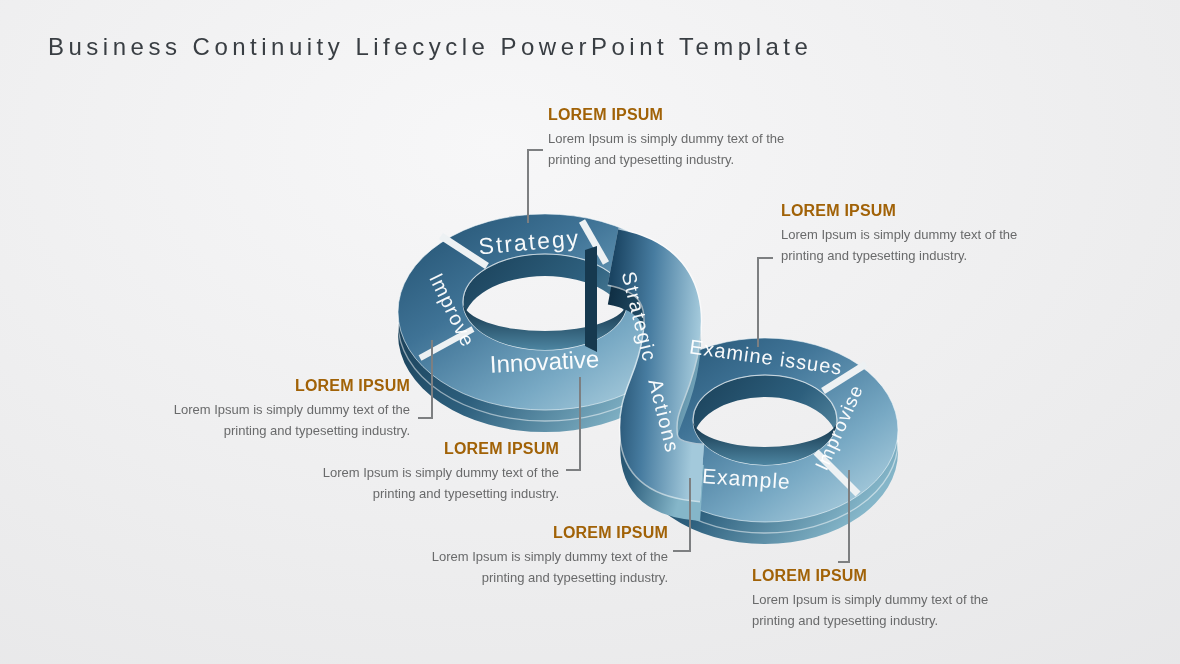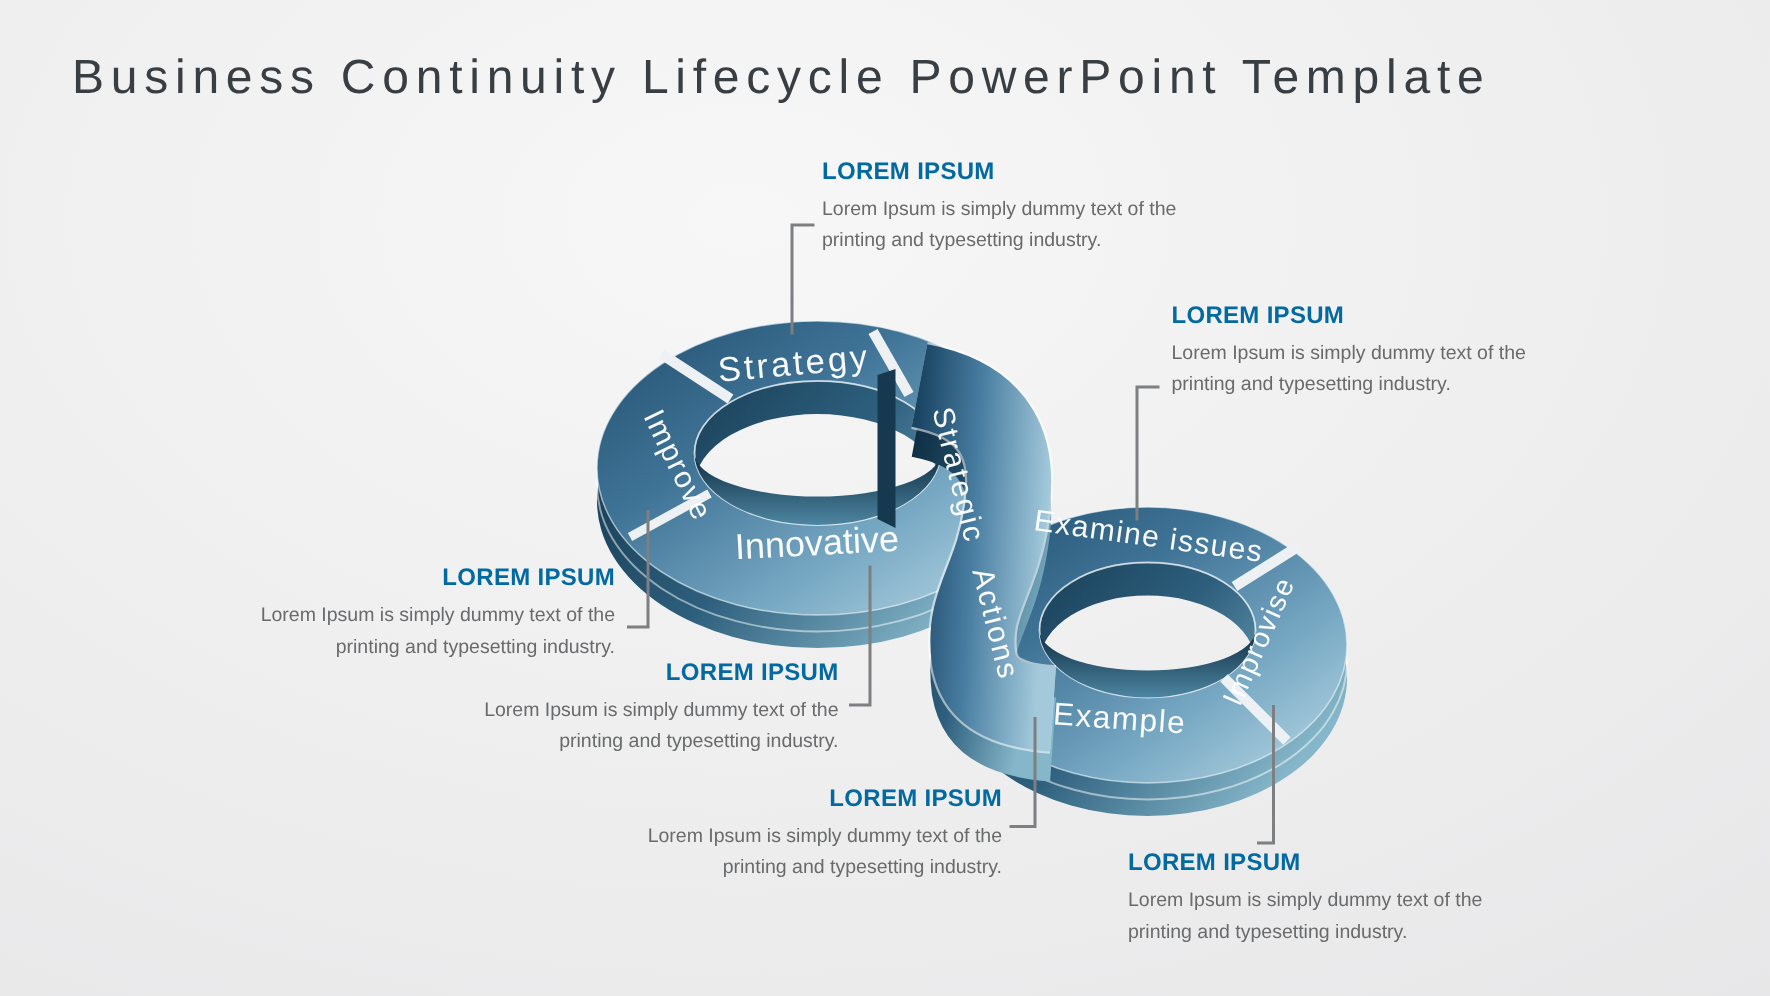--- a/index.html
+++ b/index.html
@@ -3,28 +3,28 @@
 <meta charset="utf-8">
 <style>
   html,body{margin:0;padding:0;}
   body{
     width:1180px;height:664px;overflow:hidden;position:relative;
     background:radial-gradient(ellipse 1400px 900px at 42% 22%, #f7f7f8 0%, #ececed 52%, #e2e2e4 100%);
     font-family:"Liberation Sans", sans-serif;
   }
   .slide-title{
     position:absolute;left:48px;top:33px;margin:0;
-    font-size:32px;font-weight:400;letter-spacing:4.5px;
+    font-size:24px;font-weight:400;letter-spacing:4.5px;
     color:#393e43;white-space:nowrap;
   }
   .diagram-svg{position:absolute;left:0;top:0;}
   .callout{position:absolute;}
   .callout.align-right{text-align:right;}
   .co-head{
-    font-size:16px;font-weight:bold;color:#0369a1;
+    font-size:16px;font-weight:bold;color:#a16207;
     letter-spacing:.2px;margin-bottom:4px;white-space:nowrap;
   }
   .co-line{
     font-size:13px;color:#696a6b;line-height:21px;white-space:nowrap;
   }
   .seg-label{
     fill:#ffffff;fill-opacity:.96;
     font-family:"Liberation Sans", sans-serif;
   }
 </style>

